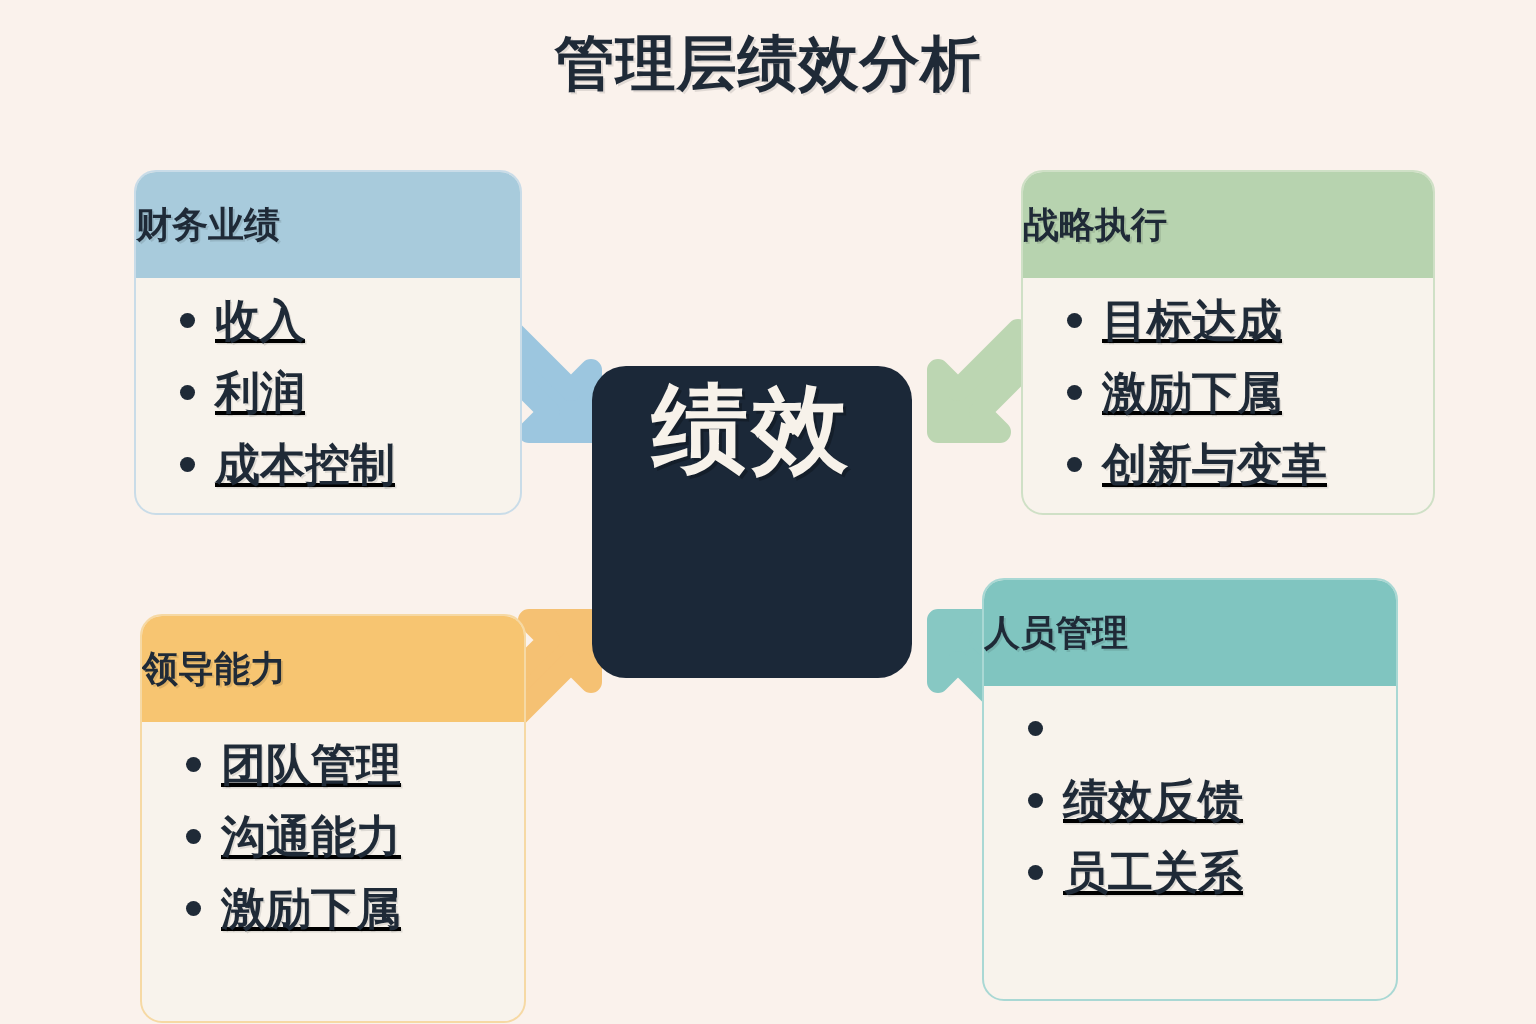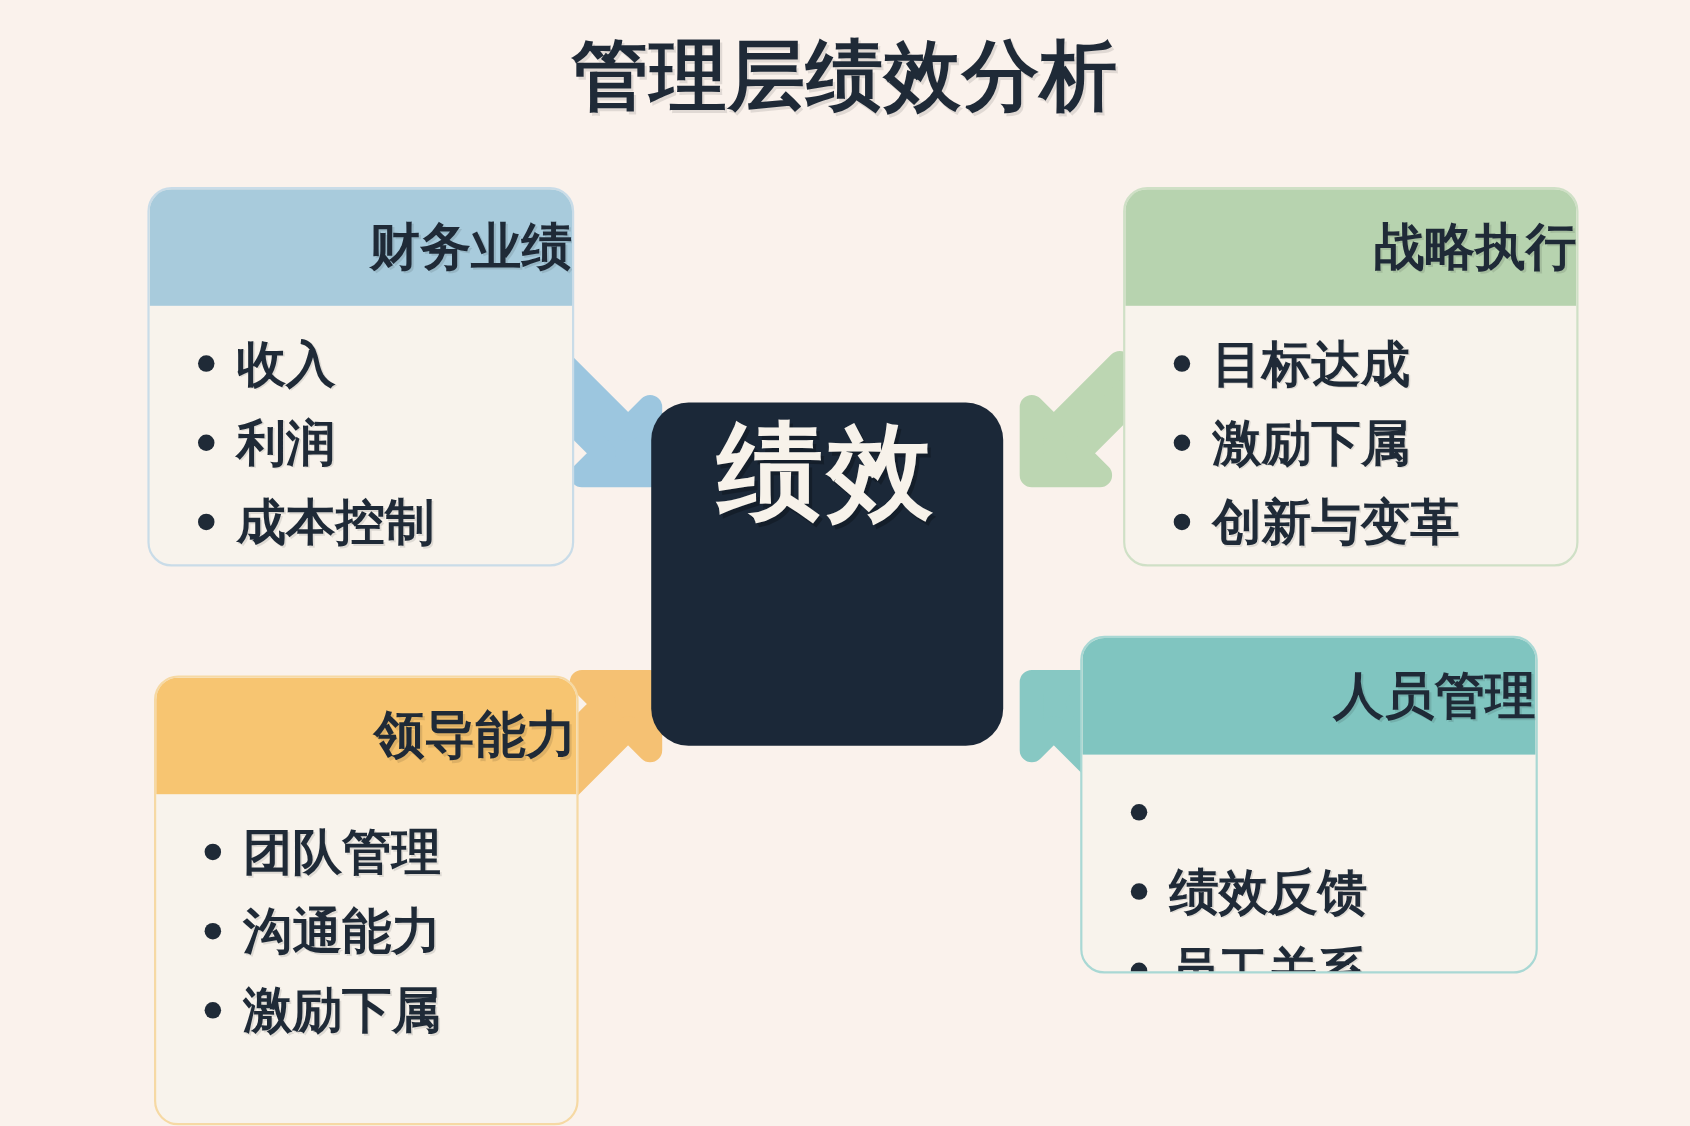--- a/index.html
+++ b/index.html
@@ -19,21 +19,21 @@
     height: 1024px;
   }
 
   
   .title {
     position: absolute;
     left: 0;
     top: 26px;
     width: 1536px;
     text-align: center;
-    font-size: 70px;
+    font-size: 60px;
     font-weight: bold;
     color: #1F2A37;
     letter-spacing: 1px;
     text-shadow: 2px 2px 0 rgba(0,0,0,0.10);
     line-height: 1.25;
   }
 
   
   .card {
     position: absolute;
@@ -41,29 +41,30 @@
     border-radius: 22px;
     overflow: hidden;
     background: #F8F3EC;
     border: 2px solid #C9DCE8;
     z-index: 3;
   }
   .card-header {
     height: 106px;
     display: flex;
     align-items: center;
-    justify-content: flex-end;
-    font-size: 46px;
+    justify-content: flex-start;
+    font-size: 36px;
     font-weight: bold;
     color: #1F2A37;
     text-shadow: 2px 2px 0 rgba(0,0,0,0.10);
   }
   .card-body {
-    padding: 16px 0 14px 44px;
+    padding: 6px 0 14px 44px;
     box-sizing: border-box;
+    text-decoration: underline;
   }
   .bullet-row {
     display: flex;
     align-items: center;
     height: 72px;
   }
   .bullet-dot {
     width: 15px;
     height: 15px;
     border-radius: 50%;
@@ -76,21 +77,21 @@
     font-weight: bold;
     color: #1F2A37;
     text-shadow: 1.5px 1.5px 0 rgba(0,0,0,0.10);
     line-height: 1;
   }
 
   
   #card-financial { left: 134px; top: 170px; width: 388px; height: 345px; }
   #card-strategy  { left: 1021px; top: 170px; width: 414px; height: 345px; }
   #card-leader    { left: 140px; top: 578px; width: 386px; height: 409px; margin-top: 36px; }
-  #card-people    { left: 982px; top: 578px; width: 416px; height: 307px; }
+  #card-people    { left: 982px; top: 578px; width: 416px; height: 423px; }
 
   
   #center-node {
     position: absolute;
     left: 592px;
     top: 366px;
     width: 320px;
     height: 312px;
     background: #1B2838;
     border-radius: 34px;

